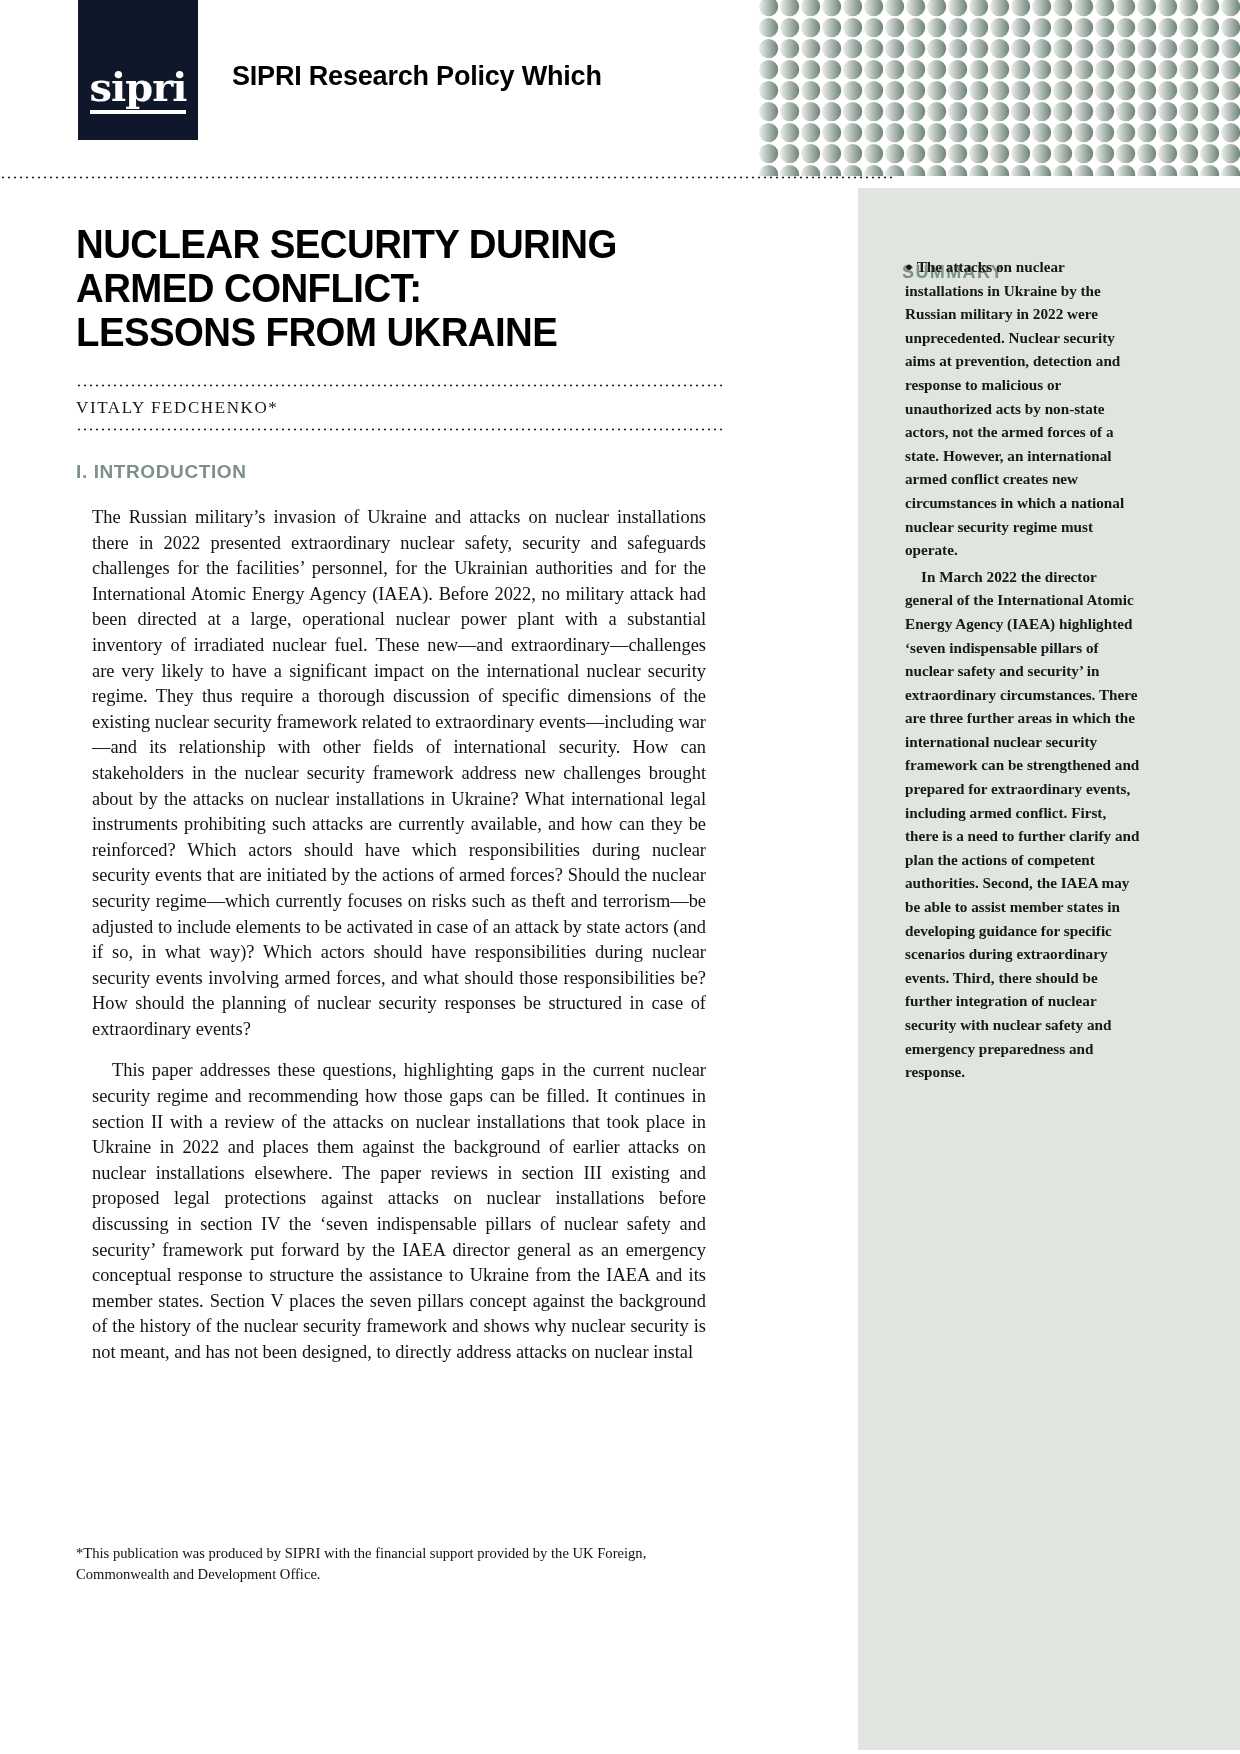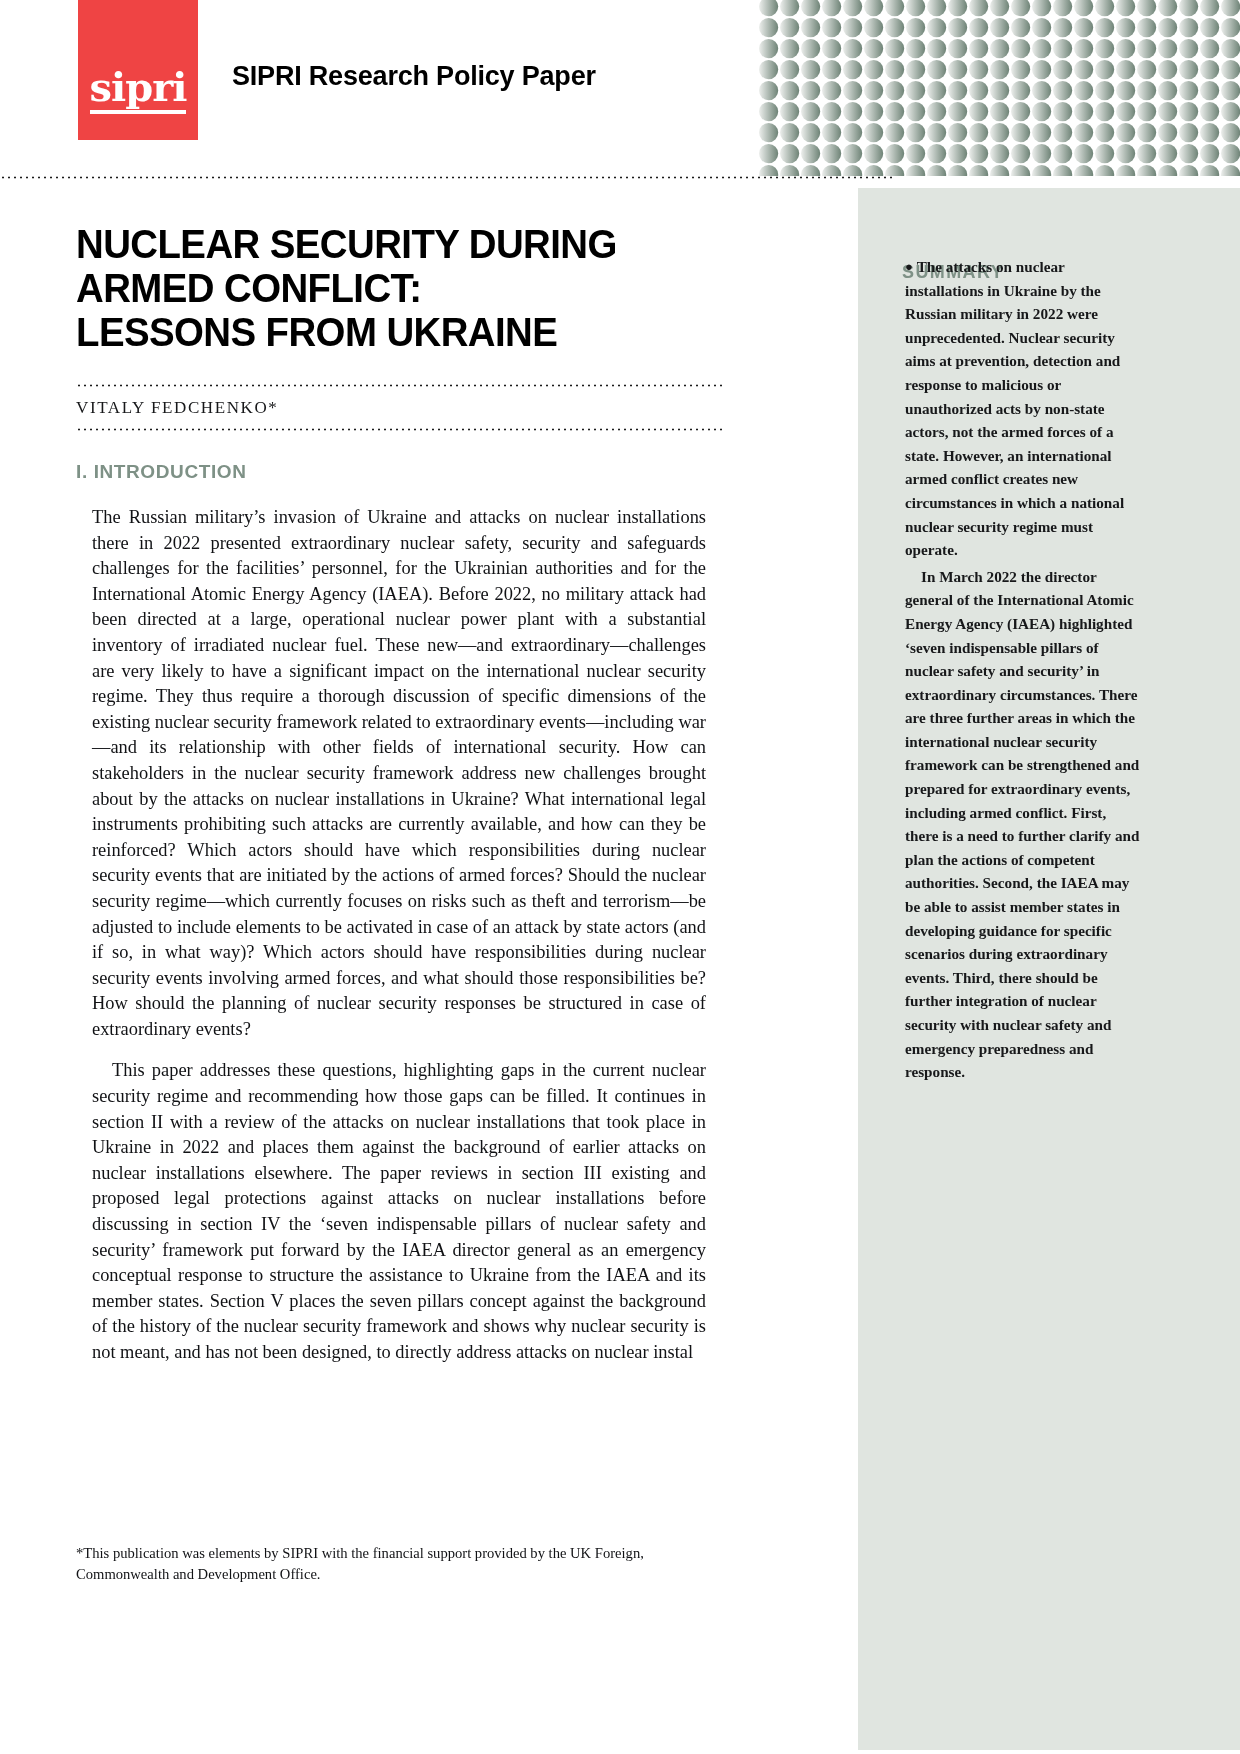--- a/index.html
+++ b/index.html
@@ -22,21 +22,21 @@
     left: 0; top: 0;
     width: 1240px;
     height: 178px;
   }
   #logo-block {
     position: absolute;
     left: 78px;
     top: 0;
     width: 120px;
     height: 140px;
-    background: #ef4444;
+    background: #0f172a;
     display: flex;
     align-items: flex-end;
     justify-content: center;
   }
   #logo-wordmark {
     color: #ffffff;
     font-family: "DejaVu Serif", serif;
     font-weight: 700;
     font-size: 40px;
     line-height: 1;
@@ -214,21 +214,21 @@
 </head>
 <body>
 
 <div id="header">
 
   <div id="logo-block">
     <div id="logo-wordmark">sipri</div>
   </div>
 
   <div id="header-titles">
-    <div id="series-title">SIPRI Research Policy Paper</div>
+    <div id="series-title">SIPRI Research Policy Which</div>
   </div>
 
   <div id="dot-grid">
     <svg width="482" height="176" viewBox="0 0 482 176" aria-hidden="true">
       <defs>
         <linearGradient id="dotgrad" x1="0" y1="0" x2="1" y2="0">
           <stop offset="0%" stop-color="#edefed"></stop>
           <stop offset="100%" stop-color="#6e8376"></stop>
         </linearGradient>
       </defs>
@@ -474,13 +474,13 @@
   </div>
 
   <h2 id="section-heading">I. INTRODUCTION</h2>
 
   <div id="body-copy">
     <p>The Russian military’s invasion of Ukraine and attacks on nuclear instal­lations there in 2022 presented extraordinary nuclear safety, security and safeguards challenges for the facilities’ personnel, for the Ukrainian author­ities and for the International Atomic Energy Agency (IAEA). Before 2022, no military attack had been directed at a large, operational nuclear power plant with a substantial inventory of irradiated nuclear fuel. These new—and extraordinary—challenges are very likely to have a significant impact on the international nuclear security regime. They thus require a thorough discussion of specific dimensions of the existing nuclear security framework related to extraordinary events—including war—and its relationship with other fields of international security. How can stakeholders in the nuclear security framework address new challenges brought about by the attacks on nuclear installations in Ukraine? What international legal instruments prohibiting such attacks are currently available, and how can they be reinforced? Which actors should have which responsibilities during nuclear security events that are initiated by the actions of armed forces? Should the nuclear security regime—which currently focuses on risks such as theft and terrorism—be adjusted to include elements to be activated in case of an attack by state actors (and if so, in what way)? Which actors should have responsibilities during nuclear security events involving armed forces, and what should those responsibilities be? How should the planning of nuclear security responses be structured in case of extraordinary events?</p>
     <p class="indent">This paper addresses these questions, highlighting gaps in the current nuclear security regime and recommending how those gaps can be filled. It continues in section II with a review of the attacks on nuclear installations that took place in Ukraine in 2022 and places them against the background of earlier attacks on nuclear installations elsewhere. The paper reviews in section III existing and proposed legal protections against attacks on nuclear installations before discussing in section IV the ‘seven indispens­able pillars of nuclear safety and security’ framework put forward by the IAEA director general as an emergency conceptual response to structure the assistance to Ukraine from the IAEA and its member states. Section V places the seven pillars concept against the background of the history of the nuclear security framework and shows why nuclear security is not meant, and has not been designed, to directly address attacks on nuclear instal­</p>
   </div>
 </main>
 
-<div id="footnote">*This publication was elements by SIPRI with the financial support provided by the UK Foreign, Commonwealth and Development Office.</div>
+<div id="footnote">*This publication was produced by SIPRI with the financial support provided by the UK Foreign, Commonwealth and Development Office.</div>
 
 </body></html>

